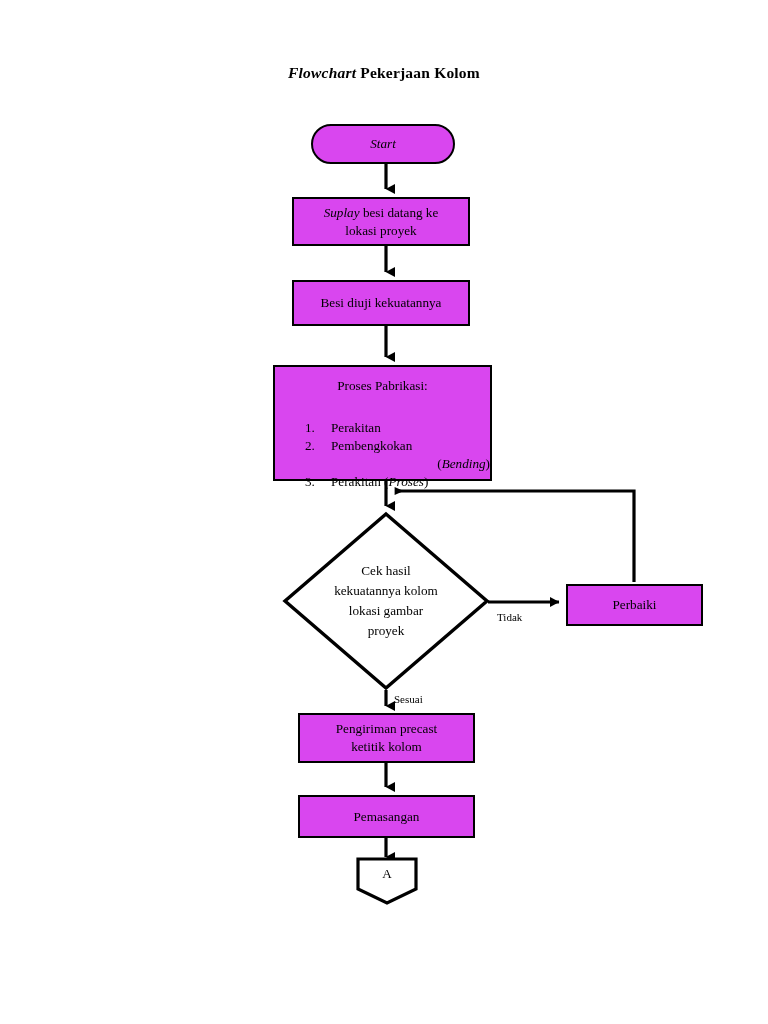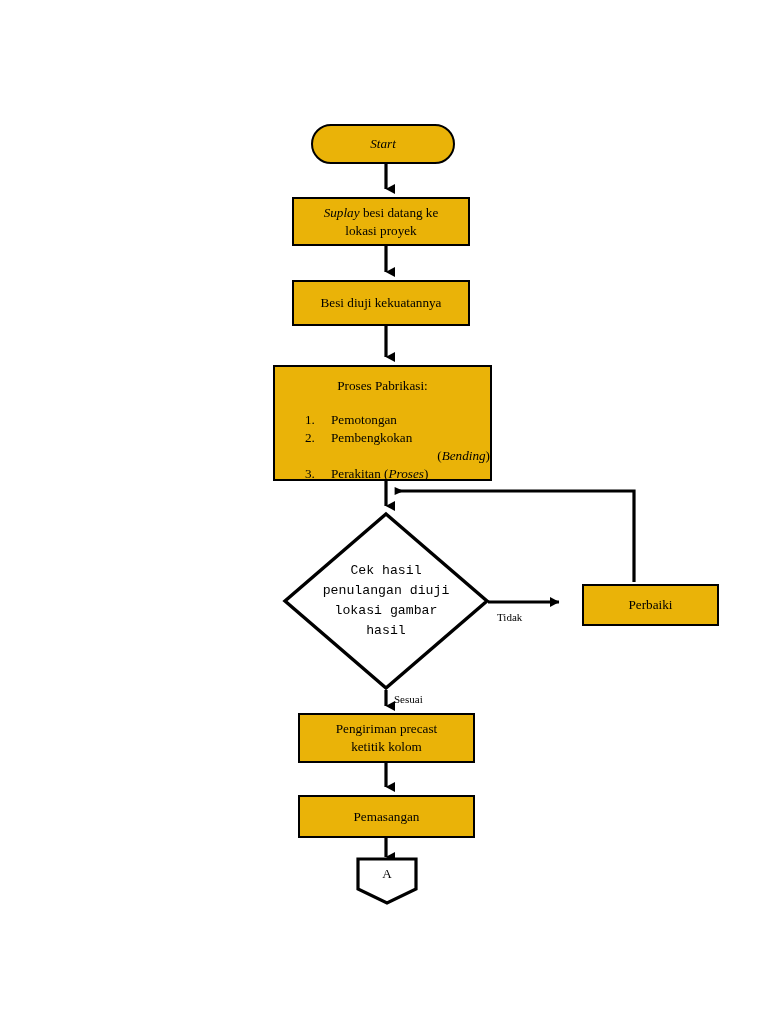--- a/index.html
+++ b/index.html
@@ -39,21 +39,21 @@
   
   .node {
     position: absolute;
     box-sizing: border-box;
     display: flex;
     align-items: center;
     justify-content: center;
     text-align: center;
     font-size: 13.2px;
     line-height: 1.34;
-    background: #eab308;
+    background: #d946ef;
   }
 
   .box {
     border: 2.6px solid #000000;
   }
 
   .terminator {
     border: 2.8px solid #000000;
     border-radius: 999px;
     font-style: italic;
@@ -103,21 +103,21 @@
   }
 
   
   .pabrikasi {
     display: block;
     padding: 10px 0 8px 0;
   }
   .pabrikasi .heading {
     text-align: center;
     font-size: 13.2px;
-    margin-bottom: 16px;
+    margin-bottom: 24px;
   }
   .pabrikasi .items {
     margin: 0;
     padding: 0 0 0 30px;
     list-style: none;
     text-align: left;
     font-size: 13.2px;
     line-height: 1.38;
   }
   .pabrikasi .items li {
@@ -152,20 +152,23 @@
     position: absolute;
     font-size: 11px;
     white-space: nowrap;
   }
 </style>
 </head>
 <body>
 
 <div id="chart-root">
 
+  <div class="title">
+    <span class="ital">Flowchart</span><span> Pekerjaan Kolom</span>
+  </div>
 
   <svg class="edges" width="768" height="1024" viewBox="0 0 768 1024">
     <defs>
       <marker id="arrowDown" markerWidth="12" markerHeight="12" refX="5" refY="9.2" orient="auto" markerUnits="userSpaceOnUse">
         <path d="M0,0 L5,9.6 L10,0 z" fill="#000000"></path>
       </marker>
       <marker id="arrowRight" markerWidth="12" markerHeight="12" refX="9.2" refY="5" orient="auto" markerUnits="userSpaceOnUse">
         <path d="M0,0 L9.6,5 L0,10 z" fill="#000000"></path>
       </marker>
       <marker id="arrowLeft" markerWidth="12" markerHeight="12" refX="8.6" refY="4" orient="auto" markerUnits="userSpaceOnUse">
@@ -205,48 +208,48 @@
 
   <div class="node box" style="left:292px; top:280px; width:178px; height:46px;">
     <span>Besi diuji kekuatannya</span>
   </div>
 
   <div class="node box" style="left:273px; top:365px; width:219px; height:116px; display:block;">
     <div class="pabrikasi">
       <div class="heading">Proses Pabrikasi:</div>
       <ul class="items">
         <li>
-          <span class="num">1.</span><span>Pemotongan</span>
+          <span class="num">1.</span><span>Perakitan</span>
         </li>
         <li>
           <span class="num">2.</span><span> Pembengkokan</span>
           <span class="sub"><span>(</span><span class="ital">Bending</span><span>)</span></span>
         </li>
         <li>
           <span class="num">3.</span><span>Perakitan (</span><span class="ital">Proses</span><span>)</span>
         </li>
       </ul>
     </div>
   </div>
 
-  <div class="diamond-wrap" style="left:283px; top:512px; width:206px; height:178px;font-family:Liberation Mono, monospace;">
+  <div class="diamond-wrap" style="left:283px; top:512px; width:206px; height:178px;">
     <svg width="206" height="178" viewBox="0 0 206 178">
       <polygon points="103,2 204,89 103,176 2,89" fill="#ffffff" stroke="#000000" stroke-width="3.4"></polygon>
     </svg>
     <div class="diamond-label">
       <div>
         <span>Cek hasil</span><br>
-        <span>penulangan diuji</span><br>
+        <span>kekuatannya kolom</span><br>
         <span>lokasi gambar</span><br>
-        <span>hasil</span>
+        <span>proyek</span>
       </div>
     </div>
   </div>
 
-  <div class="node box" style="left:566px; top:584px; width:137px; height:42px;margin-left:16px;">
+  <div class="node box" style="left:566px; top:584px; width:137px; height:42px;">
     <span>Perbaiki</span>
   </div>
 
   <div class="node box" style="left:298px; top:713px; width:177px; height:50px;">
     <div>
       <span>Pengiriman precast</span><br>
       <span>ketitik kolom</span>
     </div>
   </div>
 

